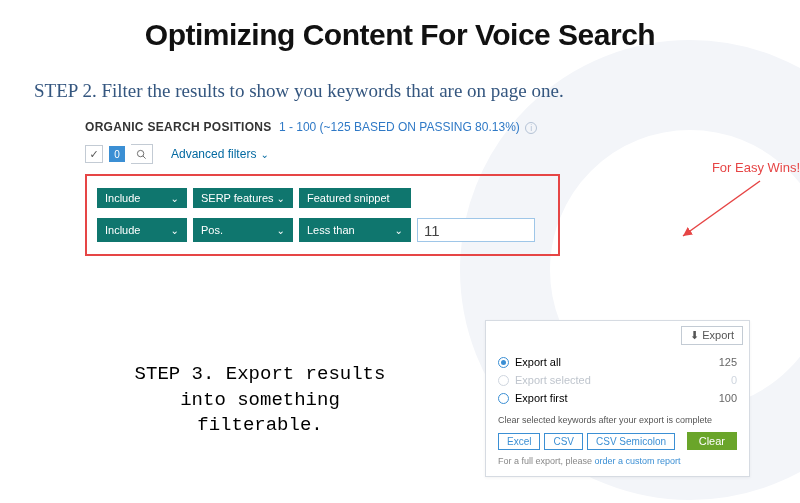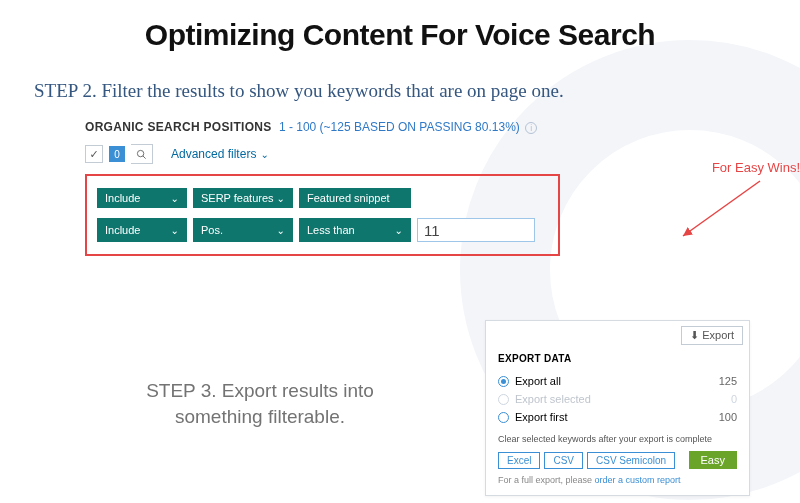--- a/index.html
+++ b/index.html
@@ -25,21 +25,21 @@
   .filter-row { display:flex; gap:6px; margin-bottom:10px; }
   .filter-row:last-child { margin-bottom:0; }
   .chip { background:#0f766e; color:#fff; font-size:11px; padding:4px 8px; display:flex; align-items:center; justify-content:space-between; }
   .chip .chev { margin-left:auto; }
   .chip.w1 { width:90px; }
   .chip.w2 { width:100px; }
   .chip.w3 { width:112px; }
   .val-input { border:1px solid #9ec6e8; height:24px; width:118px; font-size:15px; padding:2px 6px; color:#444; background:#fff; display:flex; align-items:center; }
   .easy-wins { position:absolute; right:-75px; top:40px; color:#e64545; font-size:13px; font-family: Arial, sans-serif; }
   .arrow-svg { position:absolute; right:-40px; top:58px; }
-  .step3 { font-family: Liberation Sans, sans-serif; font-size:19px; color:#737373; text-align:center; position:absolute; left:115px; top:378px; width:290px; line-height:1.35; z-index:1;}
+  .step3 { font-family: Liberation Mono, monospace; font-size:19px; color:#000000; text-align:center; position:absolute; left:115px; top:362px; width:290px; line-height:1.35; z-index:1;}
   .export-card { position:absolute; right:50px; top:320px; width:265px; border:1px solid #d6dbe2; background:#fff; z-index:2; font-size:11px; box-shadow:0 1px 3px rgba(0,0,0,0.05);}
   .export-top { display:flex; justify-content:flex-end; padding:5px 6px 0 0;}
   .export-btn { border:1px solid #c3cbd4; background:#fff; padding:2px 8px; font-size:11px; color:#555;}
   .export-body { padding:8px 12px 10px 12px;}
   .export-title { font-weight:700; font-size:10px; letter-spacing:0.3px; margin-bottom:8px;}
   .radio-row { display:flex; align-items:center; justify-content:space-between; padding:3px 0; }
   .radio-left { display:flex; align-items:center; gap:6px; }
   .radio { width:11px; height:11px; border:1px solid #3b8fd4; border-radius:50%; display:inline-block; position:relative; }
   .radio.checked::after { content:""; position:absolute; width:5px; height:5px; background:#3b8fd4; border-radius:50%; top:2px; left:2px; }
   .radio.disabled { border-color:#cfd6df; }
@@ -131,21 +131,20 @@
 <p class="step3">STEP 3. Export results into something filterable.</p>
 
 <div class="export-card">
   <div class="export-top">
     <div class="export-btn">
       <span>⬇</span>
       <span>Export</span>
     </div>
   </div>
   <div class="export-body">
-    <div class="export-title">EXPORT DATA</div>
 
     <div class="radio-row">
       <span class="radio-left">
           <span class="radio checked"></span>
           <span>Export all</span>
         </span>
       <span class="num">125</span>
     </div>
     <div class="radio-row disabled">
       <span class="radio-left">
@@ -161,20 +160,20 @@
         </span>
       <span class="num">100</span>
     </div>
 
     <div class="clear-note">Clear selected keywords after your export is complete</div>
 
     <div class="format-row">
       <div class="fmt">Excel</div>
       <div class="fmt">CSV</div>
       <div class="fmt">CSV Semicolon</div>
-      <div class="save-btn">Easy</div>
+      <div class="save-btn">Clear</div>
     </div>
 
     <div class="footer-note">
       <span>For a full export, please </span><a href="#">order a custom report</a>
     </div>
   </div>
 </div>
 
 </body></html>

